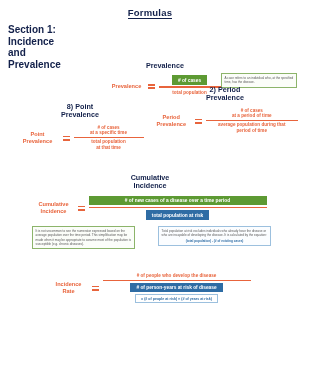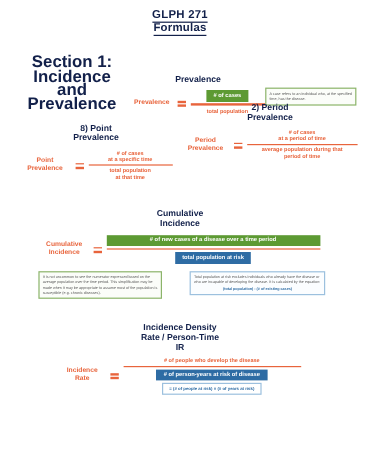--- a/index.html
+++ b/index.html
@@ -25,23 +25,23 @@
     letter-spacing:.2px;
     line-height:11px;
   }
   .doc-title .line span{
     border-bottom:1.2px solid #12204a;
     padding-bottom:0px;
   }
 
   
   .section-heading{
-    position:absolute;left:8px;top:46px;width:104px;
-    text-align:center;
-    font-size:14px;font-weight:bold;
+    position:absolute;left:8px;top:24px;width:104px;
+    text-align:left;
+    font-size:10px;font-weight:bold;
     color:#12204a;
     line-height:11.5px;
   }
 
   
   .blk{position:absolute;}
   .blk-title{
     font-size:7.2px;font-weight:bold;color:#12204a;
     text-align:center;line-height:8.4px;
   }
@@ -98,21 +98,20 @@
   }
   .note.blue{border-color:#9cc0de;background:#fbfdff;}
   .note .hl{color:#2E6CA4;font-weight:bold;display:block;text-align:center;margin-top:1.5px;}
 </style>
 </head>
 <body>
 
 <div class="page">
 
   <div class="doc-title">
-    <b class="line"><span>GLPH 271</span></b>
     <b class="line"><span>Formulas</span></b>
   </div>
 
   <div class="section-heading" style="white-space:pre-line;">Section 1:
 Incidence
 and
 Prevalence</div>
 
   <div class="blk" style="left:105px;top:62px;width:120px;">
     <div class="blk-title">Prevalence</div>
@@ -179,23 +178,20 @@
   </div>
 
   <div class="note" style="position:absolute;left:32px;top:226px;width:96px;">It is not uncommon to see the numerator expressed based on the average population over the time period. This simplification may be made when it may be appropriate to assume most of the population is susceptible (e.g. chronic diseases).</div>
 
   <div class="note blue" style="position:absolute;left:158px;top:226px;width:106px;">
     <span>Total population at risk excludes individuals who already have the disease or who are incapable of developing the disease. It is calculated by the equation:</span>
     <span class="hl">(total population) - (# of existing cases)</span>
   </div>
 
   <div class="blk" style="left:40px;top:269px;width:220px;">
-    <div class="blk-title" style="white-space:pre-line;text-align:center;">Incidence Density
-Rate / Person-Time
-IR</div>
     <div class="frac-row" style="margin-top:3px;">
       <div class="lhs" style="width:38px;">Incidence
 Rate</div>
       <div class="eq"><span class="eq-bars"><i></i><i></i></span></div>
       <div class="frac" style="width:148px;">
         <div class="num"># of people who develop the disease</div>
         <div class="bar-orange" style="margin-bottom:2px;"></div>
         <div class="box-blue"># of person-years at risk of disease</div>
         <div class="box-white-blue" style="margin-top:2px;">= (# of people at risk) × (# of years at risk)</div>
       </div>

